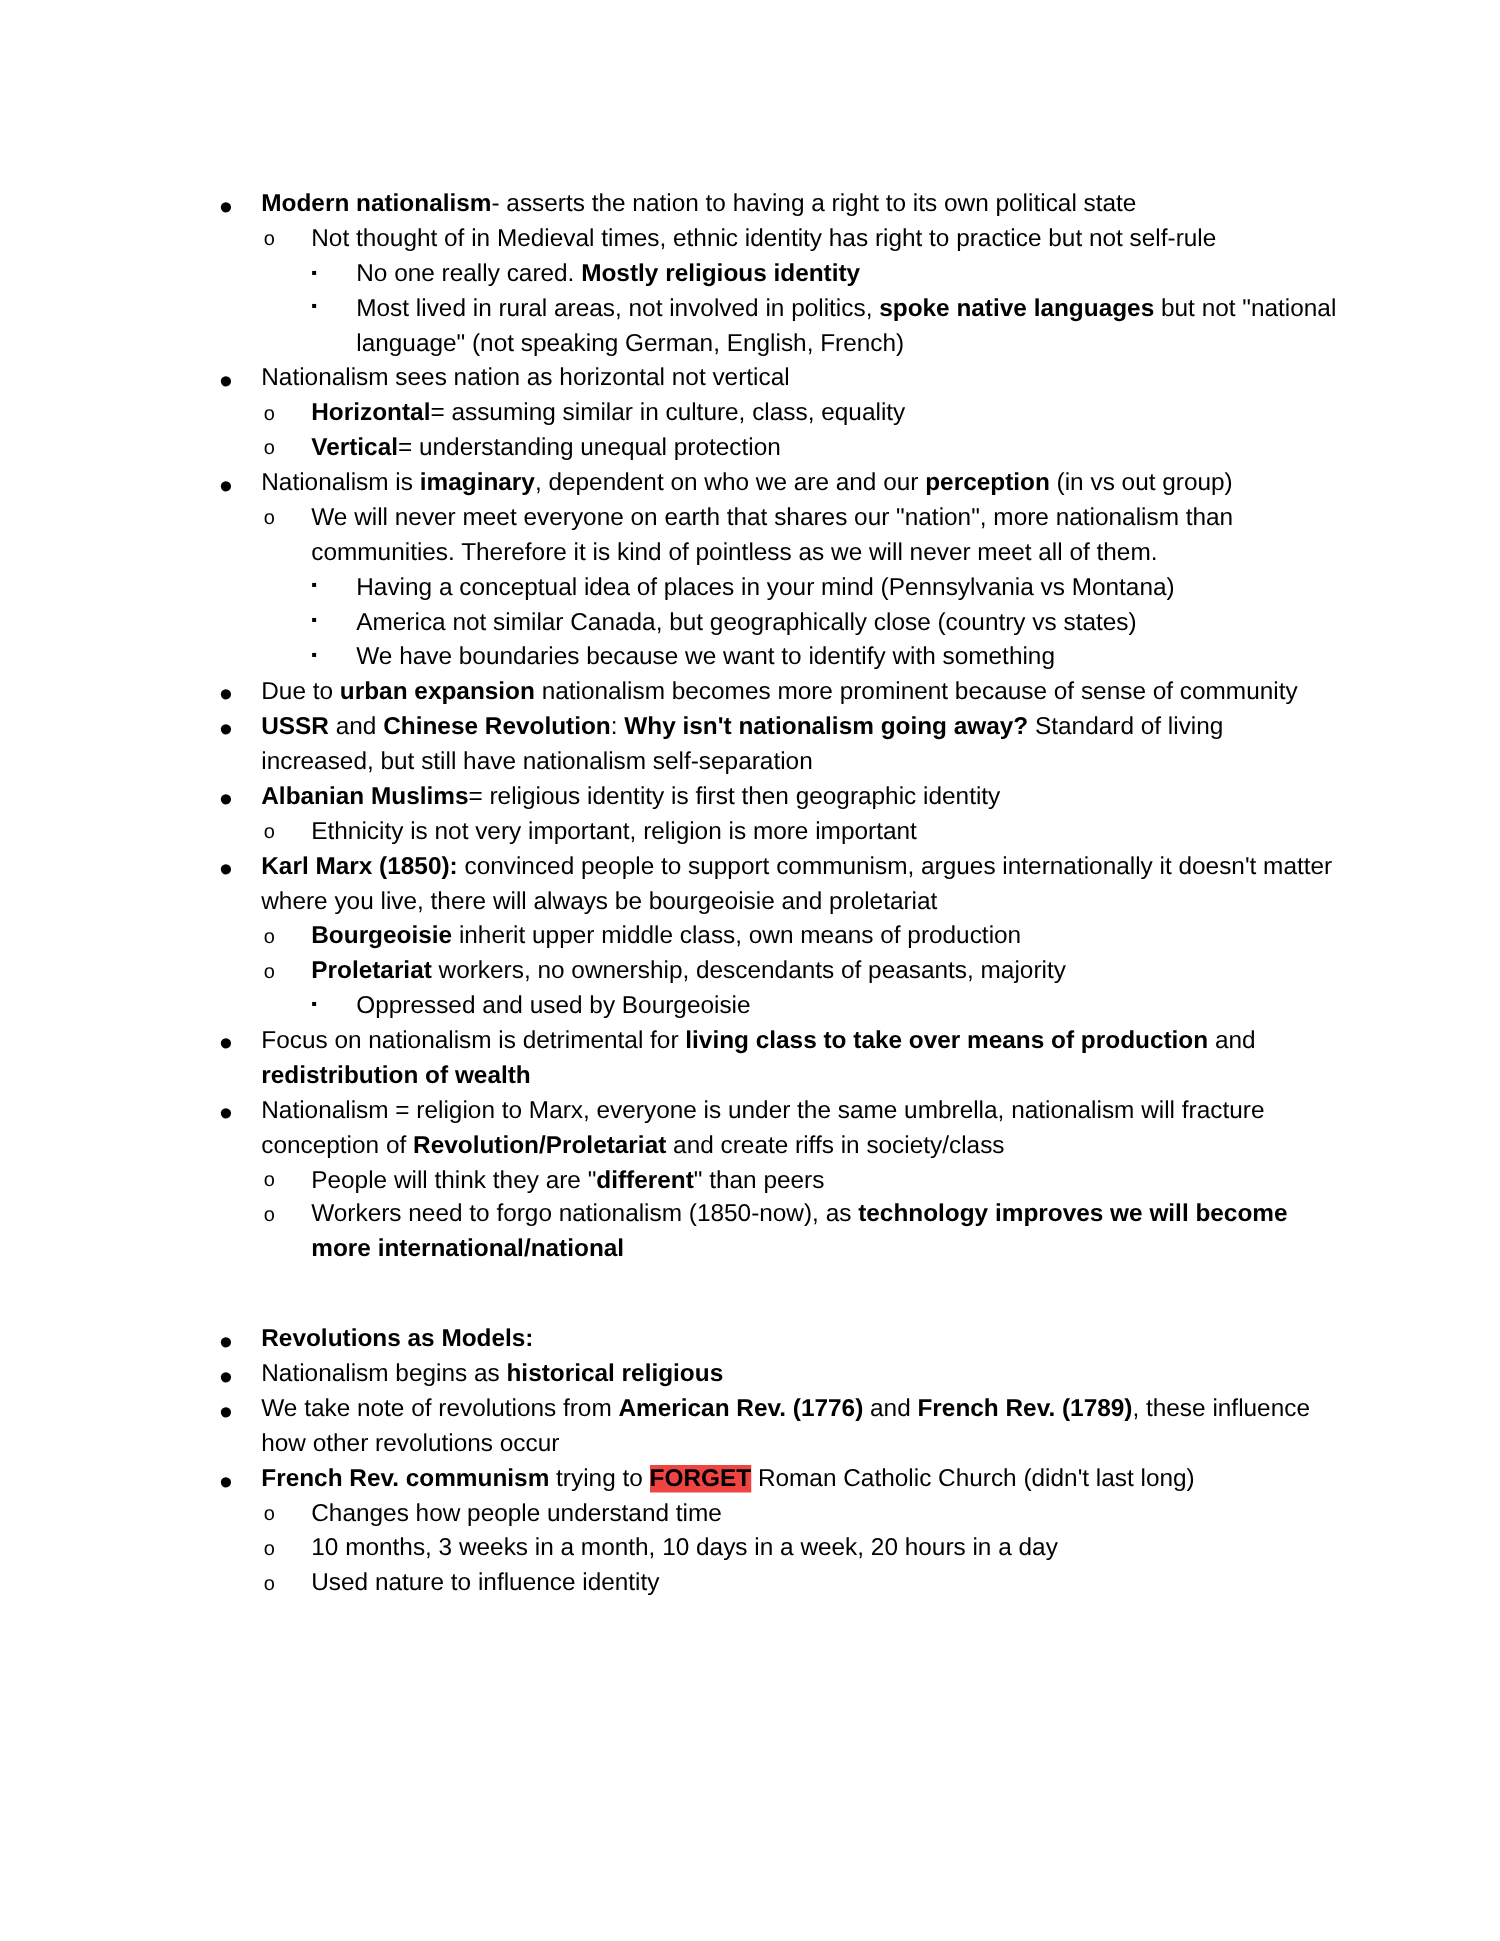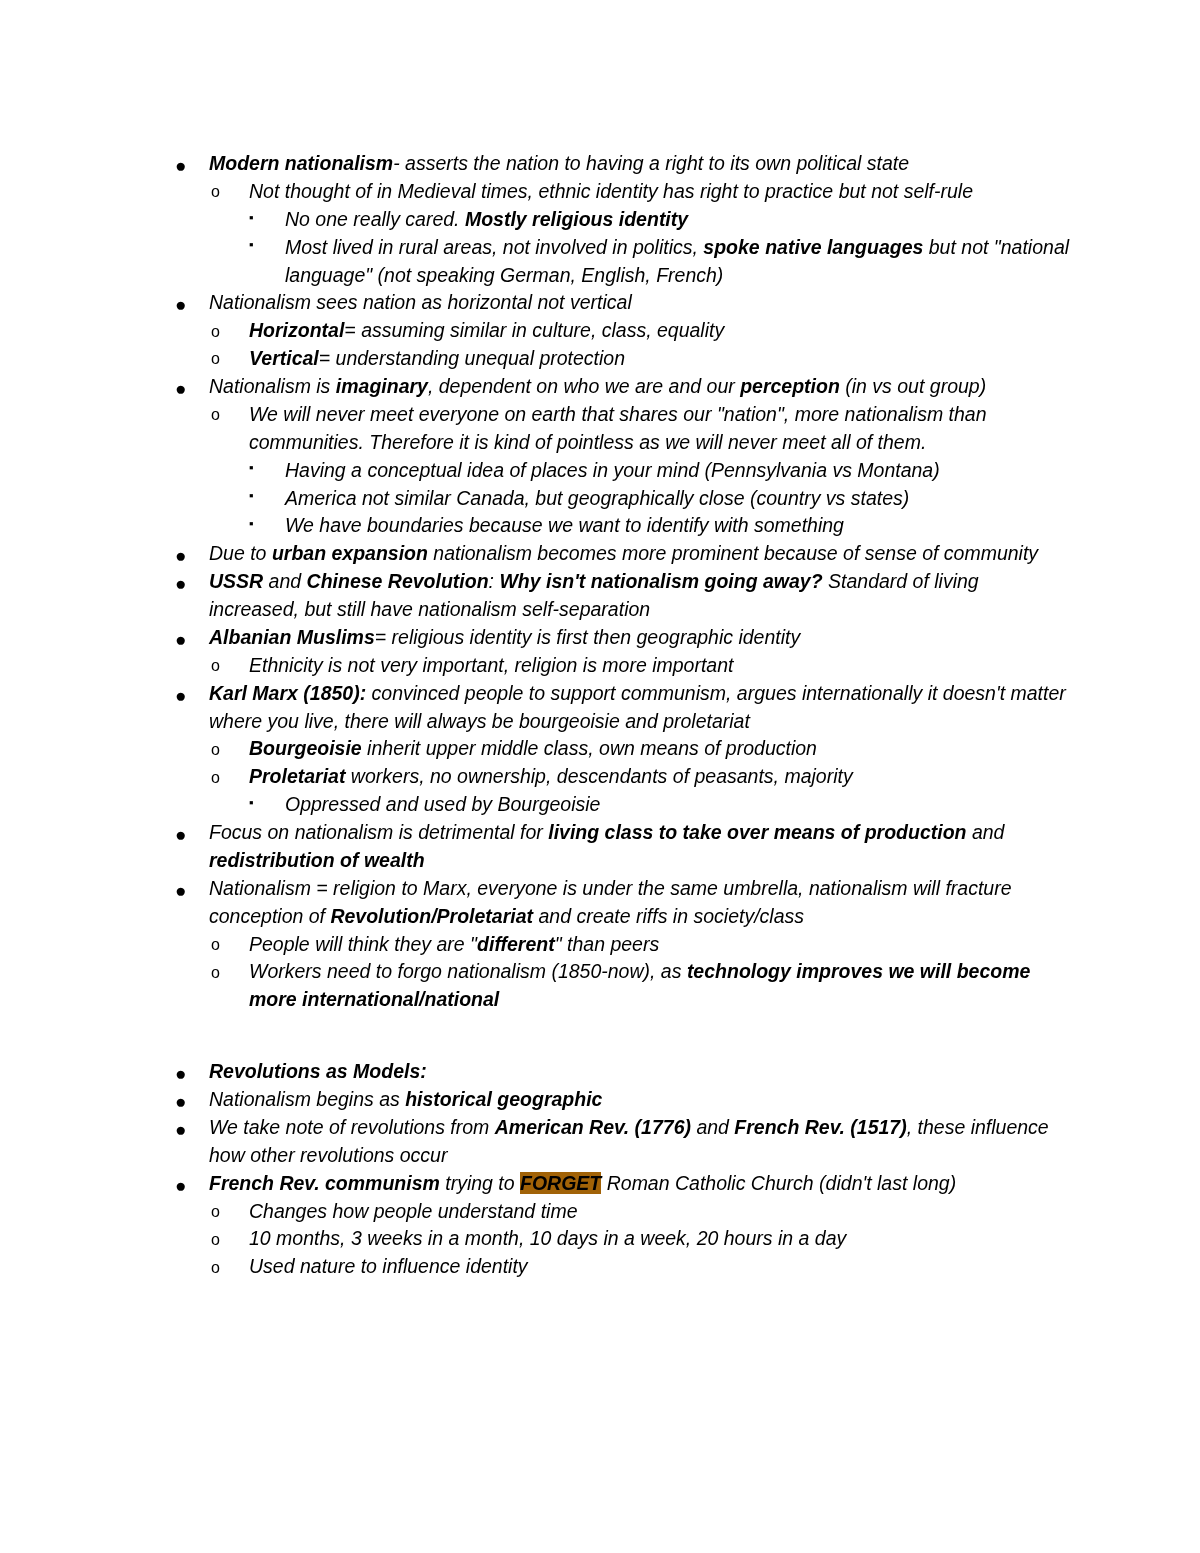--- a/index.html
+++ b/index.html
@@ -63,24 +63,23 @@
   }
   li.l3 > .bullet {
     position: absolute;
     left: 0;
     top: 0.06em;
     font-size: 13px;
     line-height: 1.75;
   }
   .txt {
     display: block;
-    font-style: italic;
   }
   b, strong { font-weight: bold; }
-  .hl { background: #a16207; }
+  .hl { background: #ef4444; }
   .gap { height: 44px; }
 </style>
 </head>
 <body>
 
 <div id="page">
   <ul class="lvl1" id="notes-list">
       <li class="l1">
         <span class="bullet">●</span>
         <span class="txt"><b>Modern nationalism</b>- asserts the nation to having a right to its own political state</span>
@@ -177,25 +176,25 @@
         <span class="bullet">o</span>
         <span class="txt">Workers need to forgo nationalism (1850-now), as <b>technology improves we will become more international/national</b></span>
       </li>
       <li class="gap"></li>
       <li class="l1">
         <span class="bullet">●</span>
         <span class="txt"><b>Revolutions as Models:</b></span>
       </li>
       <li class="l1">
         <span class="bullet">●</span>
-        <span class="txt">Nationalism begins as <b>historical geographic</b></span>
-      </li>
-      <li class="l1">
-        <span class="bullet">●</span>
-        <span class="txt">We take note of revolutions from <b>American Rev. (1776)</b> and <b>French Rev. (1517)</b>, these influence how other revolutions occur</span>
+        <span class="txt">Nationalism begins as <b>historical religious</b></span>
+      </li>
+      <li class="l1">
+        <span class="bullet">●</span>
+        <span class="txt">We take note of revolutions from <b>American Rev. (1776)</b> and <b>French Rev. (1789)</b>, these influence how other revolutions occur</span>
       </li>
       <li class="l1">
         <span class="bullet">●</span>
         <span class="txt"><b>French Rev. communism</b> trying to <span class="hl"><b>FORGET</b></span> Roman Catholic Church (didn't last long)</span>
       </li>
       <li class="l2">
         <span class="bullet">o</span>
         <span class="txt">Changes how people understand time</span>
       </li>
       <li class="l2">

